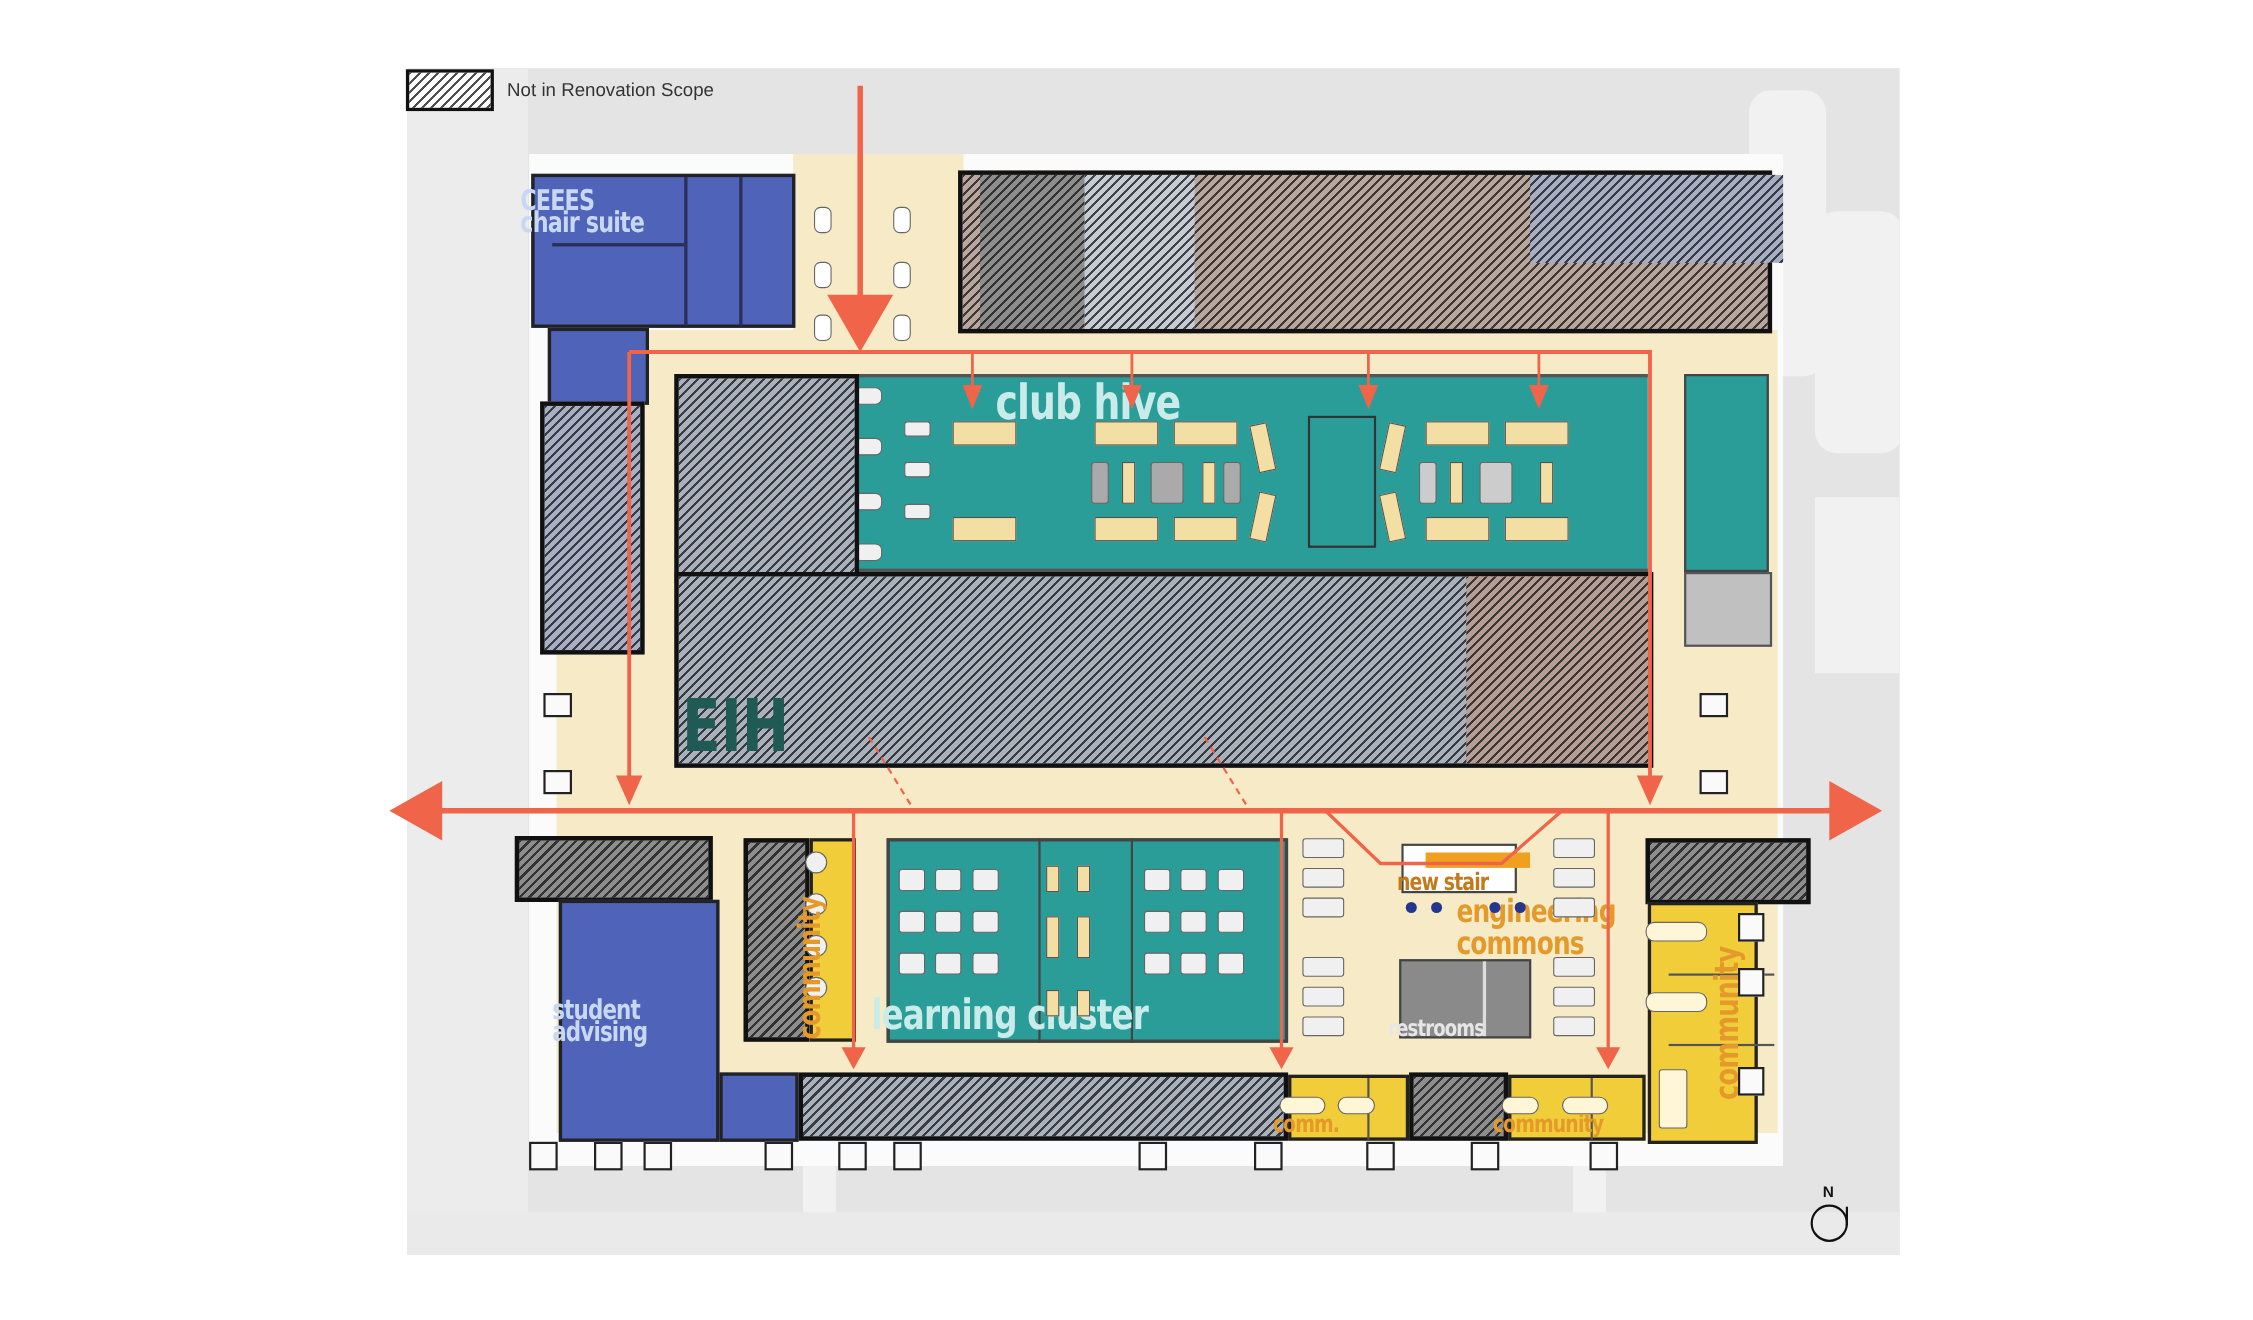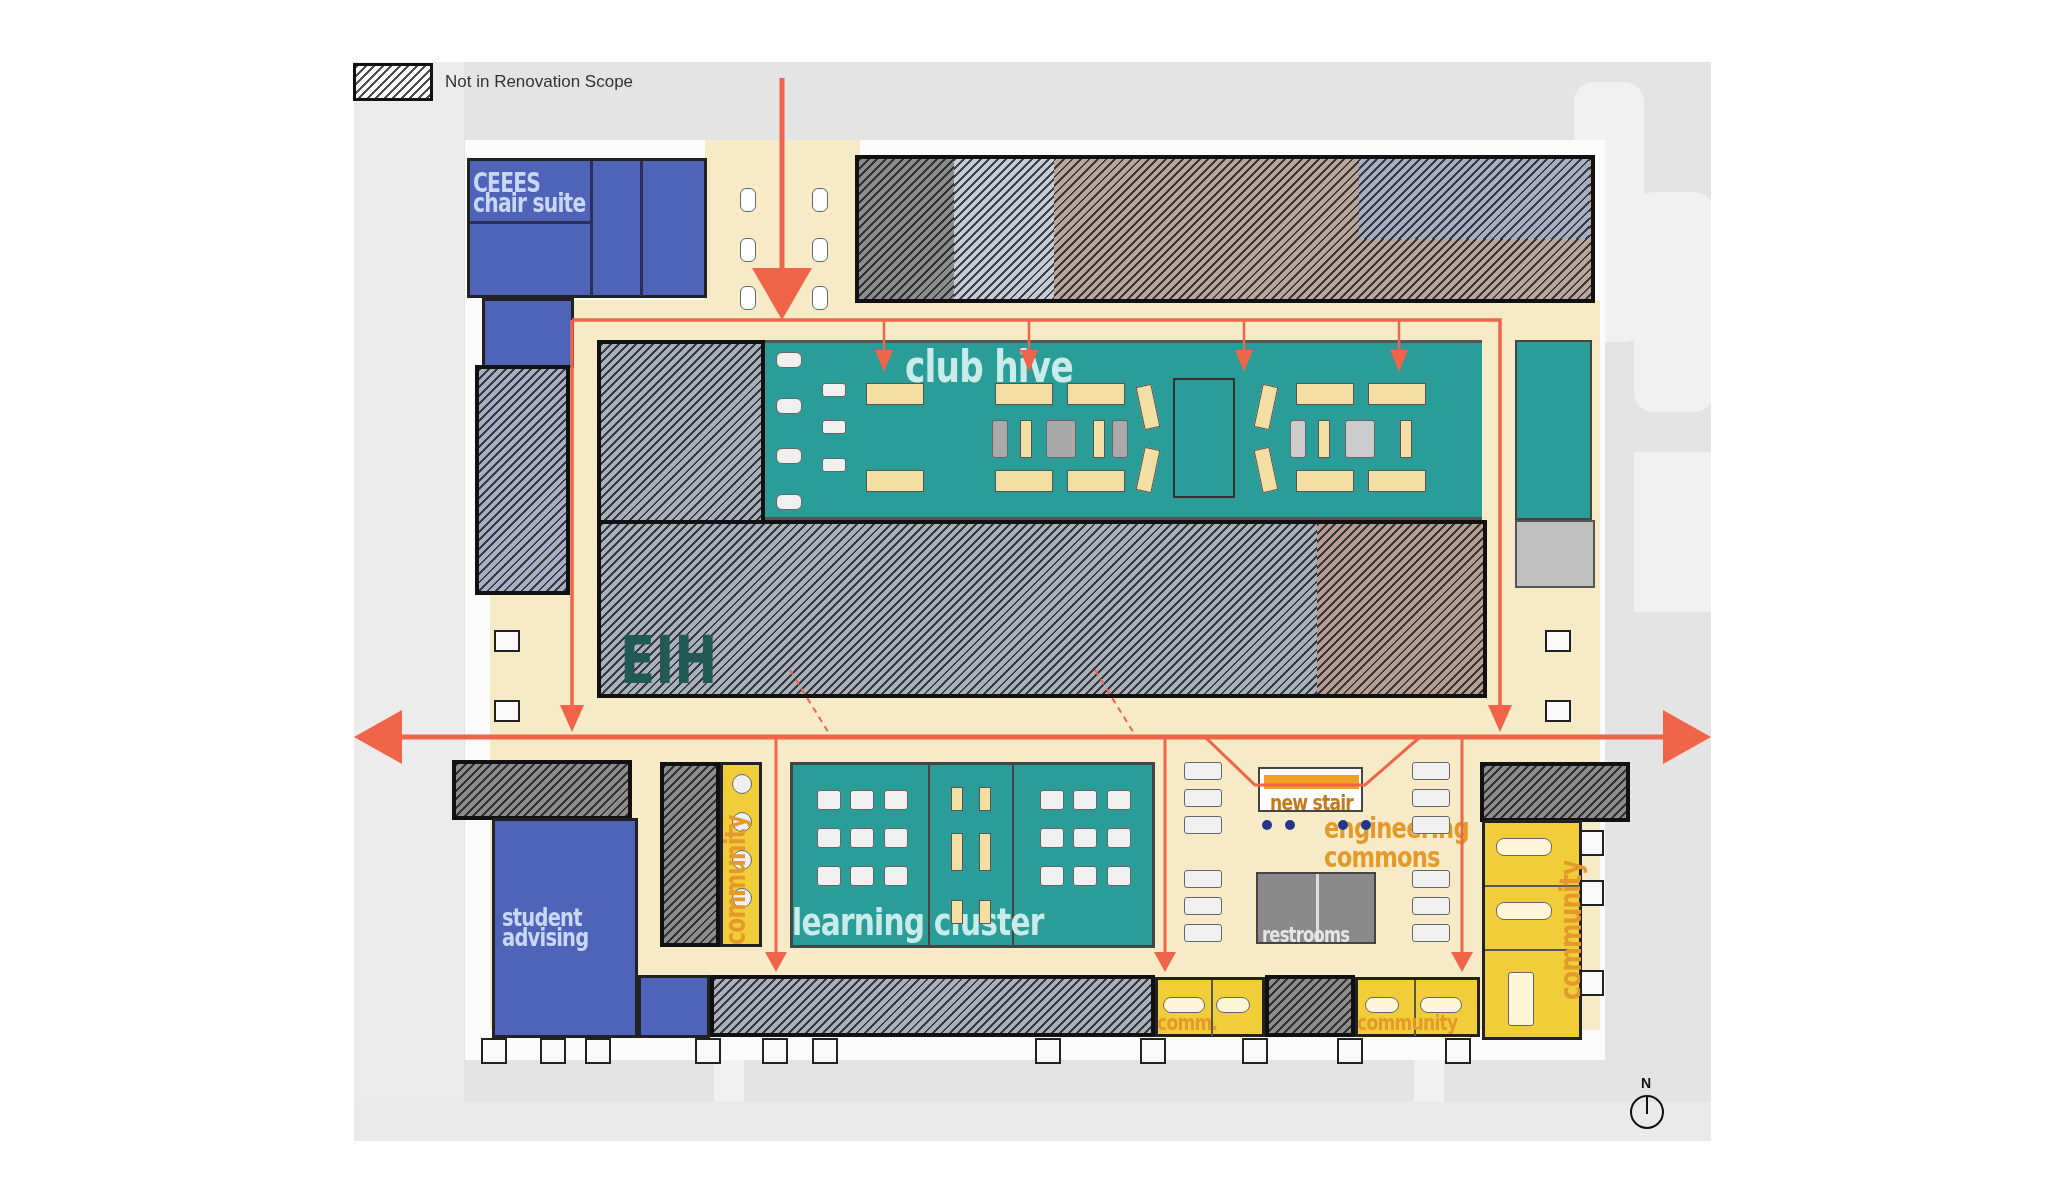--- a/index.html
+++ b/index.html
@@ -1,17 +1,17 @@
 <!DOCTYPE html>
 <html><head>
 <meta charset="utf-8">
 <style>
   html,body{margin:0;padding:0;background:#ffffff;}
   body{width:2048px;height:1200px;position:relative;overflow:hidden;font-family:"Liberation Sans",sans-serif;}
-  .abs{position:absolute;box-sizing:border-box;}
+  .abs{position:absolute;box-sizing:border-box;margin-left:16px;}
   #site{left:354px;top:62px;width:1357px;height:1079px;background:#e4e4e4;overflow:hidden;}
   .street{position:absolute;background:#f1f1f1;}
   .hatch{background-image:repeating-linear-gradient(135deg, rgba(20,20,20,.75) 0 2px, transparent 2px 6px);}
   .outline{border:4px solid #111;}
   .wall{border:3px solid #222;}
   .room-blue{background:#4f63b8;}
   .room-teal{background:#2a9d99;}
   .room-yellow{background:#f2cd3a;}
   .floor{background:#f6ebc6;}
   .gray-slate{background-color:#a9b1bd;}

